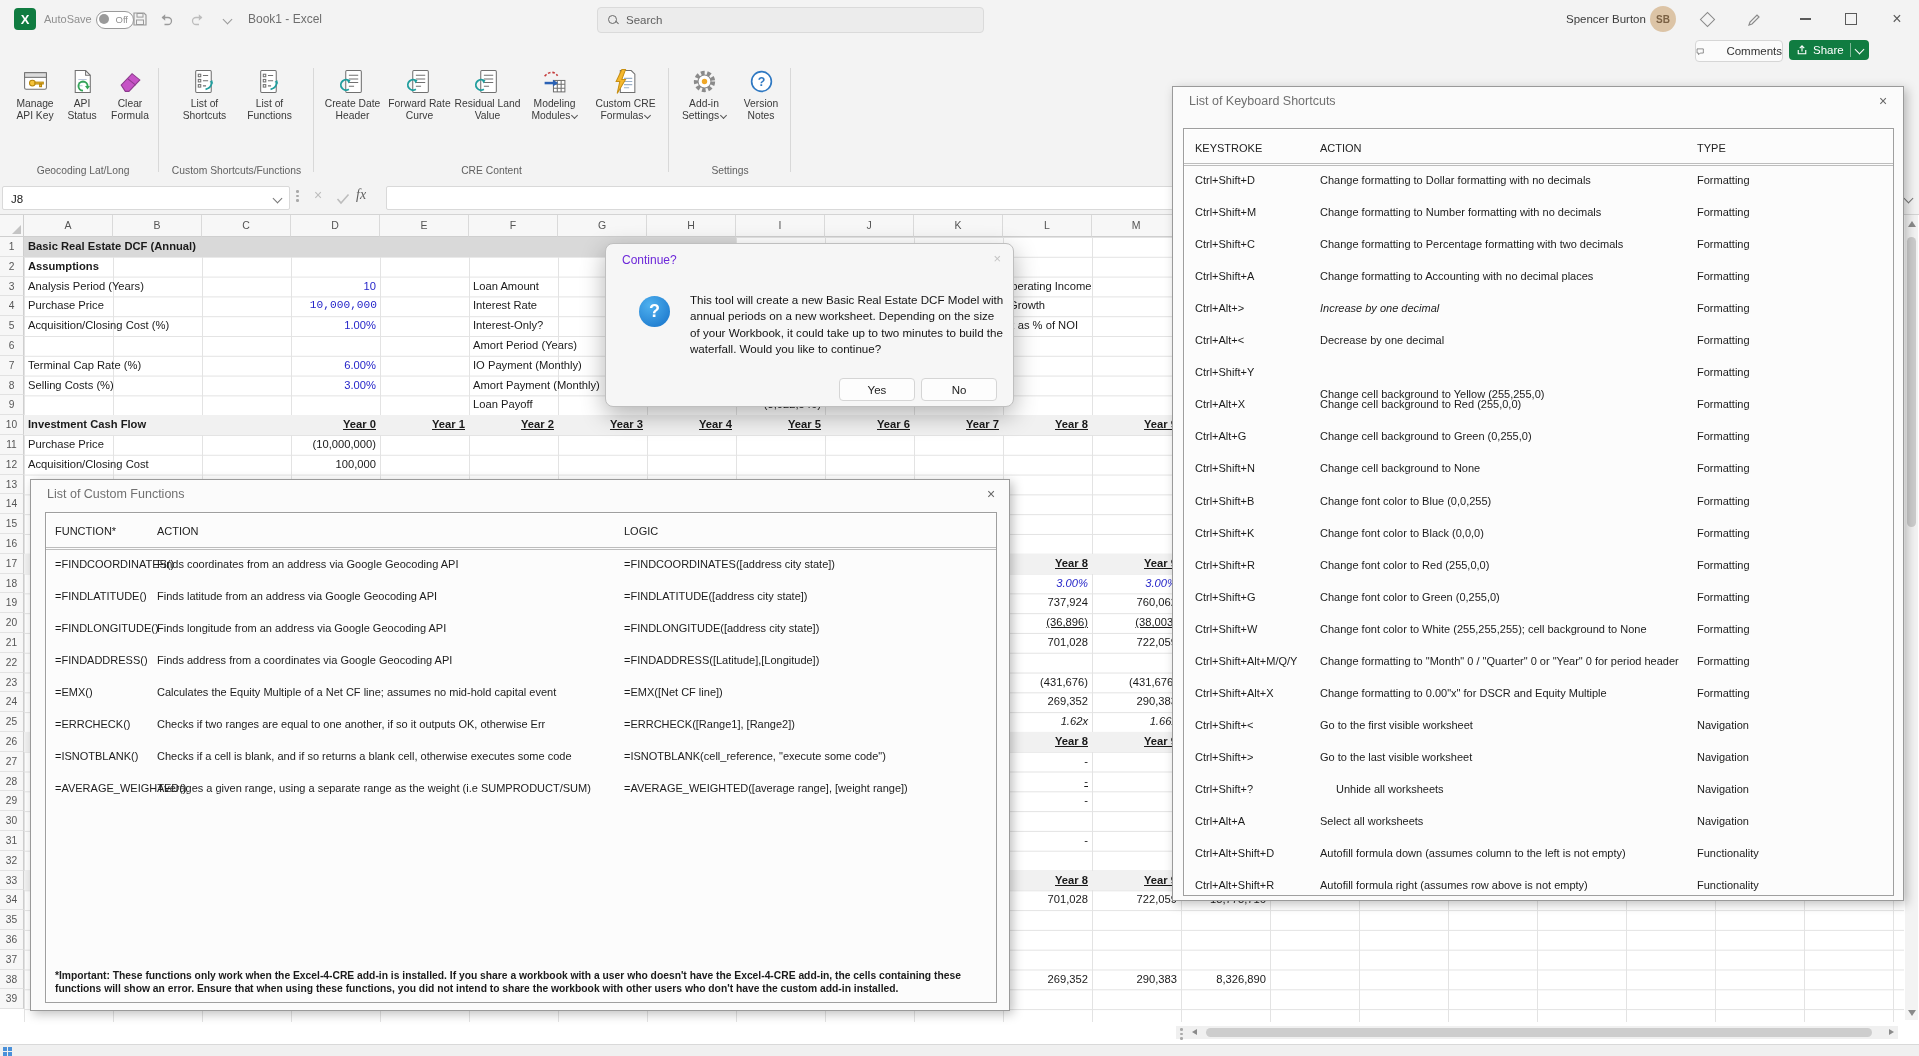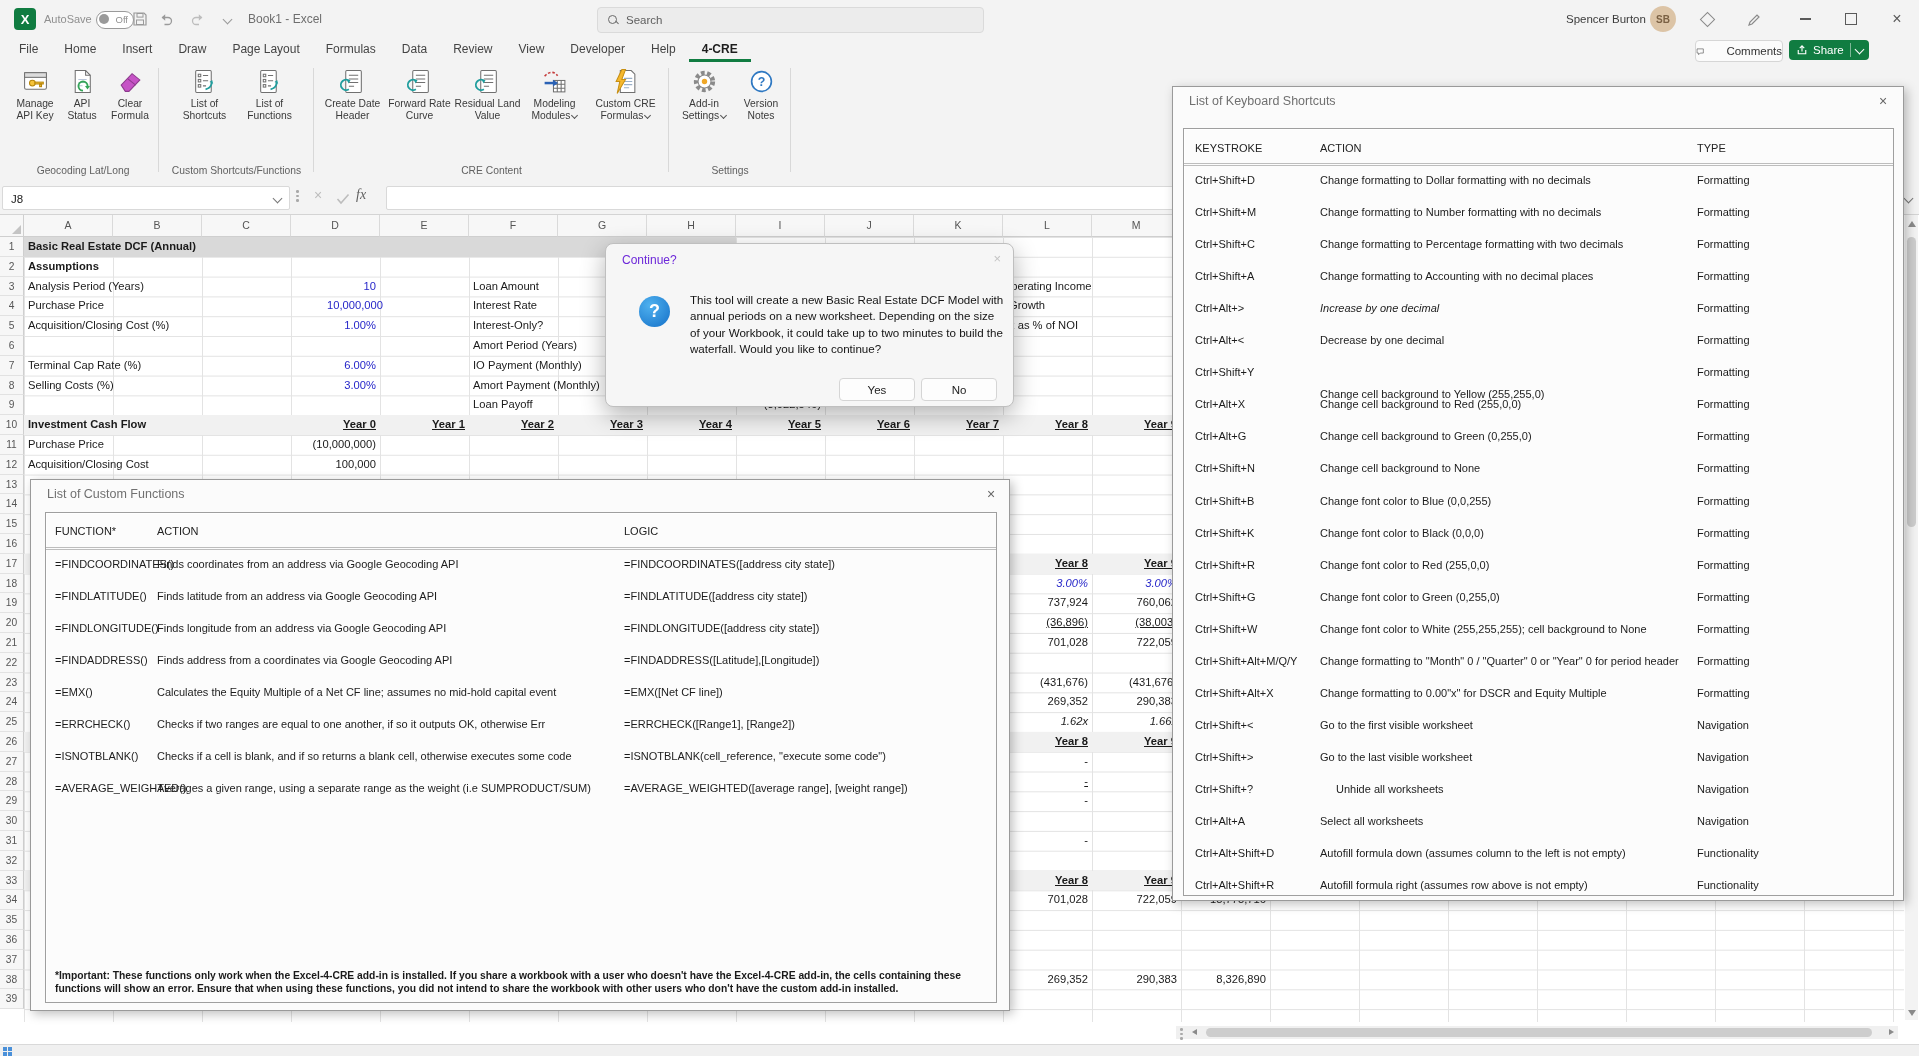--- a/index.html
+++ b/index.html
@@ -171,34 +171,20 @@
     <div class="winctl" style="left:1786px;">
         <div class="minline"></div>
       </div>
     <div class="winctl" style="left:1832px;">
         <div class="maxbox"></div>
       </div>
     <div class="winctl closex" style="left:1878px;">×</div>
   </div>
 
   <div class="tabrow">
-    <div id="mtabs">
-        <div class="mtab">File</div>
-        <div class="mtab">Home</div>
-        <div class="mtab">Insert</div>
-        <div class="mtab">Draw</div>
-        <div class="mtab">Page Layout</div>
-        <div class="mtab">Formulas</div>
-        <div class="mtab">Data</div>
-        <div class="mtab">Review</div>
-        <div class="mtab">View</div>
-        <div class="mtab">Developer</div>
-        <div class="mtab">Help</div>
-        <div class="mtab active">4-CRE</div>
-      </div>
     <div class="comments-btn">
       <svg width="13" height="13" viewBox="0 0 16 16">
           <path d="M2 3h12v8H8l-3 3v-3H2z" fill="none" stroke="#555" stroke-width="1.2"></path>
         </svg>
       <span>Comments</span>
     </div>
     <div class="share-btn">
       <svg width="12" height="12" viewBox="0 0 16 16" style="margin-left:7px;">
           <path d="M8 10V3M5 5.5 8 2.5l3 3M3 8v5h10V8" stroke="#fff" stroke-width="1.5" fill="none"></path>
         </svg>
@@ -452,21 +438,21 @@
         <div class="band" style="top: 0px; width: 712px; background: rgb(217, 217, 217);"></div>
         <div class="band" style="top: 178.2px; width: 1157px; background: rgb(241, 241, 241);"></div>
         <div class="band" style="top: 316.8px; width: 1157px; background: rgb(241, 241, 241);"></div>
         <div class="band" style="top: 495px; width: 1157px; background: rgb(241, 241, 241);"></div>
         <div class="band" style="top: 633.6px; width: 1157px; background: rgb(241, 241, 241);"></div>
         <div class="cell b" style="top: 0px; left: 0px;">Basic Real Estate DCF (Annual)</div>
         <div class="cell b" style="top: 19.8px; left: 0px;">Assumptions</div>
         <div class="cell" style="top: 39.6px; left: 0px;">Analysis Period (Years)</div>
         <div class="cell r B" style="top: 39.6px; left: 267px; width: 89px;">10</div>
         <div class="cell" style="top: 59.4px; left: 0px;">Purchase Price</div>
-        <div class="cell r B" style="top: 59.4px; left: 274px; width: 89px;">10,000,000</div>
+        <div class="cell r B" style="top: 59.4px; left: 268px; width: 89px; font-family: Liberation Mono, monospace;">10,000,000</div>
         <div class="cell" style="top: 79.2px; left: 0px;">Acquisition/Closing Cost (%)</div>
         <div class="cell r B" style="top: 79.2px; left: 267px; width: 89px;">1.00%</div>
         <div class="cell" style="top: 118.8px; left: 0px;">Terminal Cap Rate (%)</div>
         <div class="cell r B" style="top: 118.8px; left: 267px; width: 89px;">6.00%</div>
         <div class="cell" style="top: 138.6px; left: 0px;">Selling Costs (%)</div>
         <div class="cell r B" style="top: 138.6px; left: 267px; width: 89px;">3.00%</div>
         <div class="cell" style="top: 39.6px; left: 445px;">Loan Amount</div>
         <div class="cell" style="top: 59.4px; left: 445px;">Interest Rate</div>
         <div class="cell" style="top: 79.2px; left: 445px;">Interest-Only?</div>
         <div class="cell" style="top: 99px; left: 445px;">Amort Period (Years)</div>

